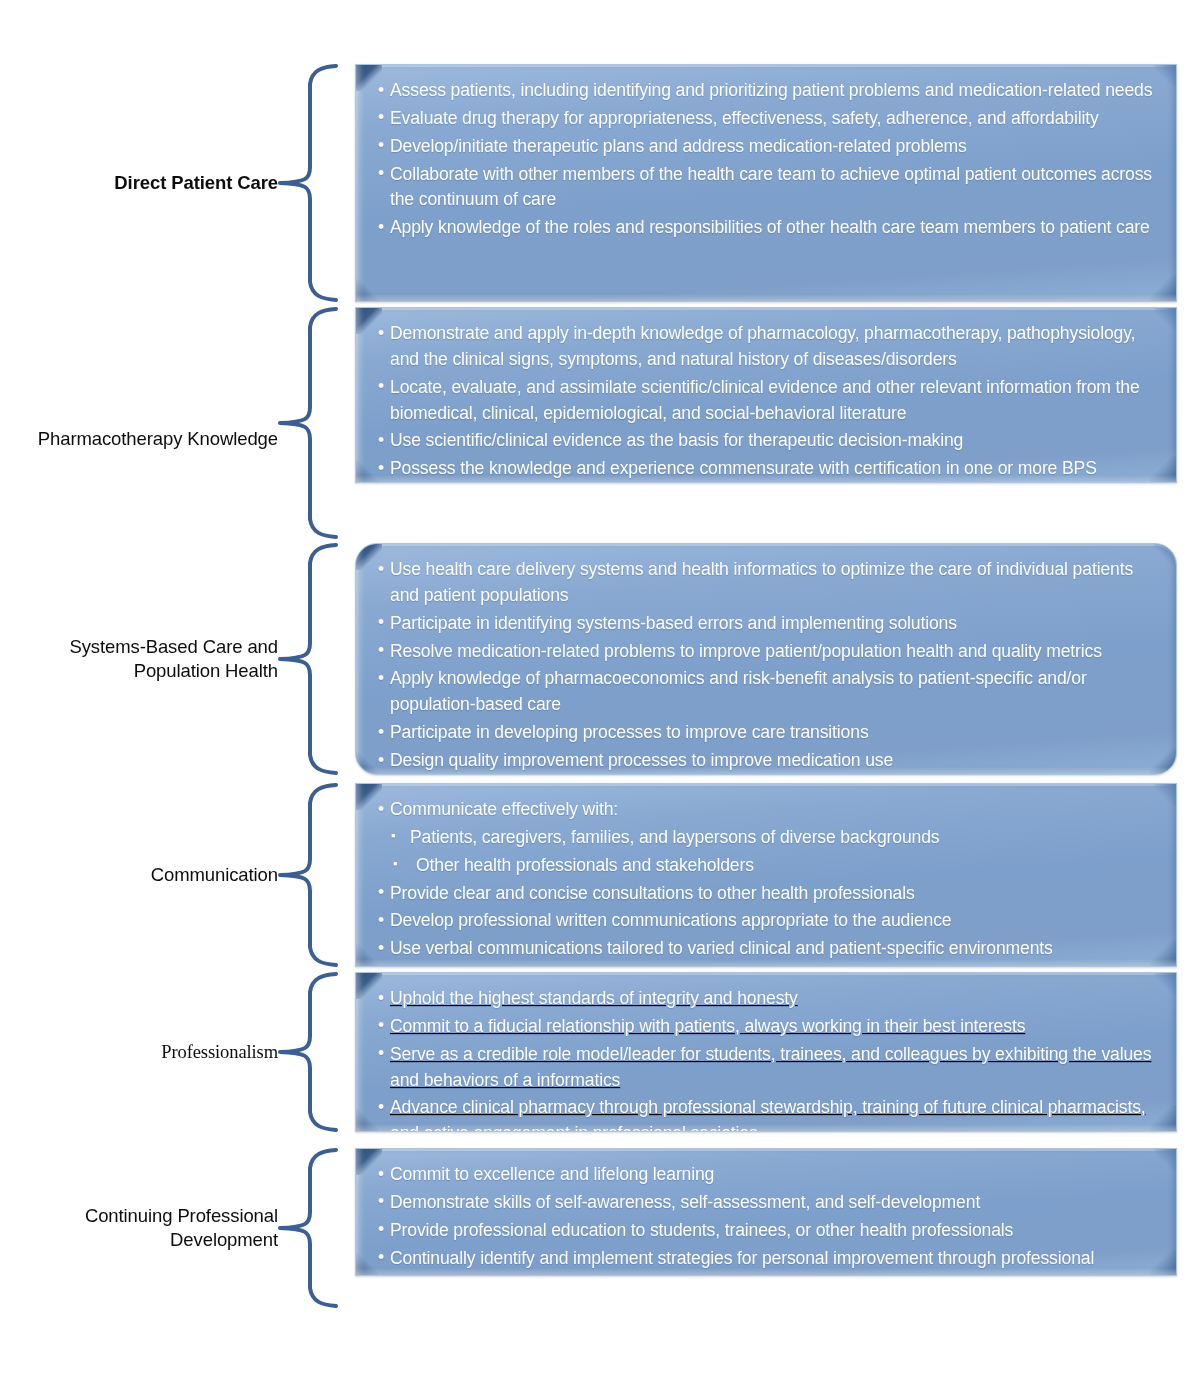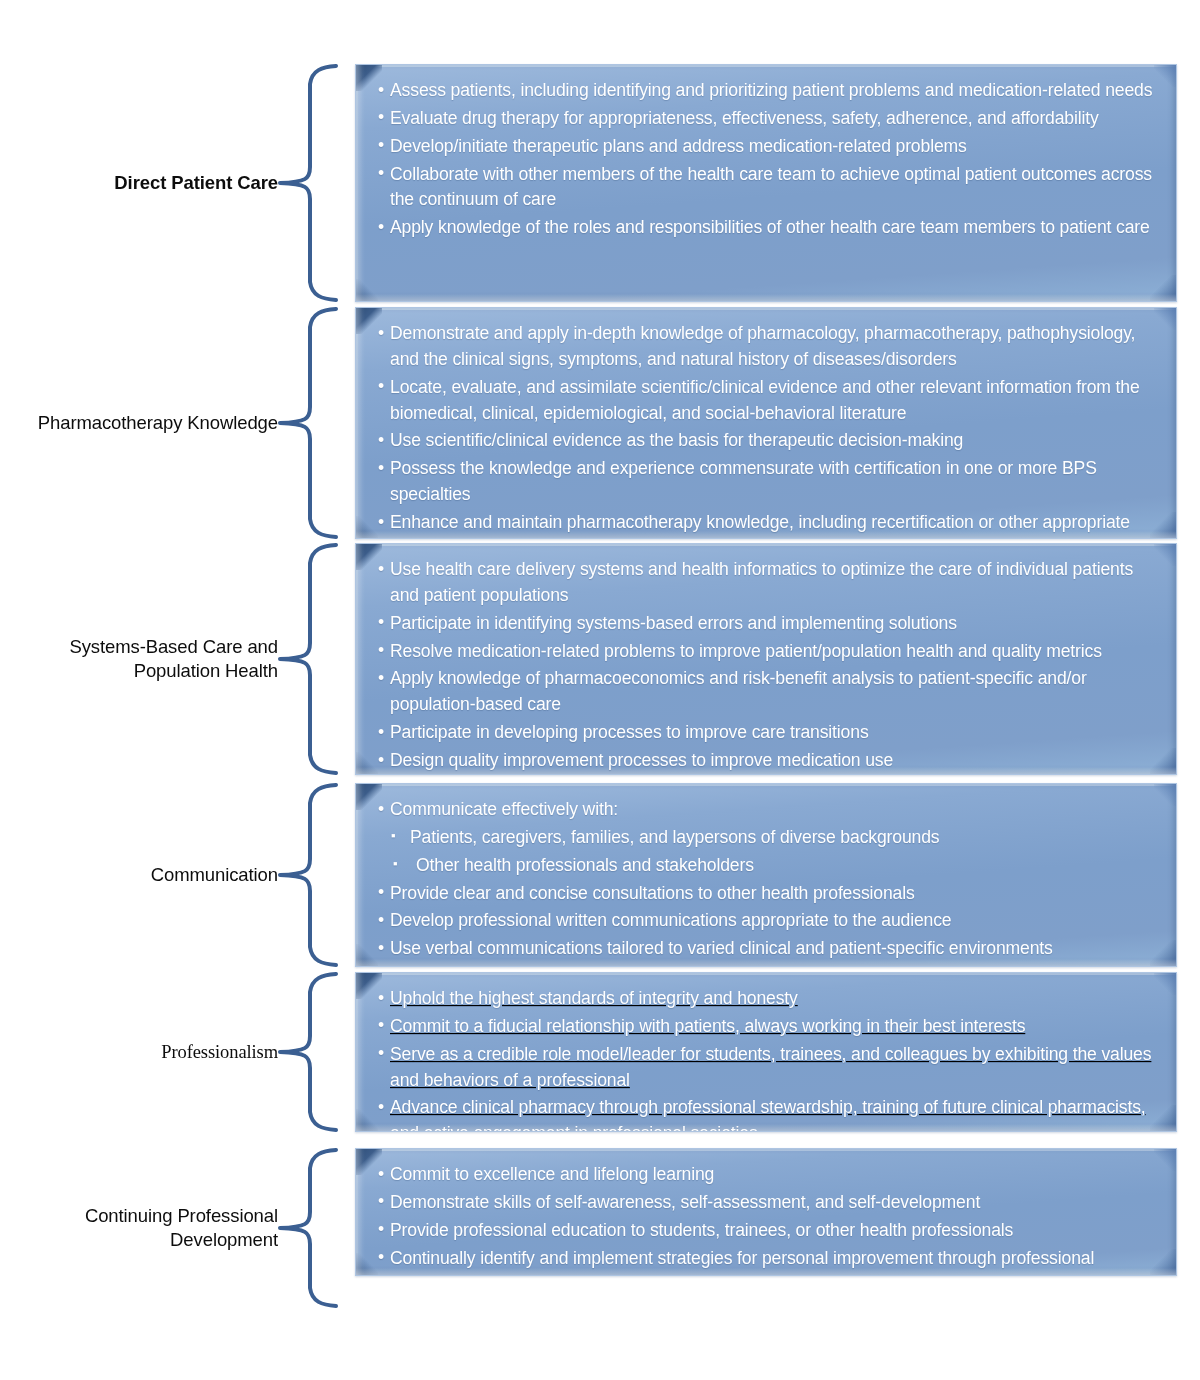--- a/index.html
+++ b/index.html
@@ -170,48 +170,48 @@
       <div class="edge-left"></div>
       <div class="edge-bottom"></div>
       <ul class="bullets">
         <li class="bullet">Assess patients, including identifying and prioritizing patient problems and medication-related needs</li>
         <li class="bullet">Evaluate drug therapy for appropriateness, effectiveness, safety, adherence, and affordability</li>
         <li class="bullet">Develop/initiate therapeutic plans and address medication-related problems</li>
         <li class="bullet">Collaborate with other members of the health care team to achieve optimal patient outcomes across the continuum of care</li>
         <li class="bullet">Apply knowledge of the roles and responsibilities of other health care team members to patient care</li>
       </ul>
     </div>
-    <div class="label-cell" style="top: 423px; text-align: right;">Pharmacotherapy Knowledge</div>
+    <div class="label-cell" style="top: 439px; text-align: right;">Pharmacotherapy Knowledge</div>
     <div class="brace-cell" style="top: 307px; height: 232px;">
       <svg width="70" height="232" viewBox="0 0 70 232" xmlns="http://www.w3.org/2000/svg" aria-hidden="true">
         <path d="M 58 2 C 44 3, 34 6, 32 20 L 32 100 C 32 112, 28 115, 2 116 C 28 117, 32 120, 32 132 L 32 212 C 34 226, 44 229, 58 230" fill="none" stroke="#3b5f92" stroke-width="4" stroke-linecap="round" stroke-linejoin="round"></path>
       </svg>
     </div>
-    <div class="box" style="top: 307px; height: 232px;">
+    <div class="box" style="top: 307px; height: 176px;">
       <div class="bevel-tl"></div>
       <div class="bevel-tr"></div>
       <div class="bevel-bl"></div>
       <div class="bevel-br"></div>
       <div class="edge-left"></div>
       <div class="edge-bottom"></div>
       <ul class="bullets">
         <li class="bullet">Demonstrate and apply in-depth knowledge of pharmacology, pharmacotherapy, pathophysiology, and the clinical signs, symptoms, and natural history of diseases/disorders</li>
         <li class="bullet">Locate, evaluate, and assimilate scientific/clinical evidence and other relevant information from the biomedical, clinical, epidemiological, and social-behavioral literature</li>
         <li class="bullet">Use scientific/clinical evidence as the basis for therapeutic decision-making</li>
         <li class="bullet">Possess the knowledge and experience commensurate with certification in one or more BPS specialties</li>
         <li class="bullet">Enhance and maintain pharmacotherapy knowledge, including recertification or other appropriate methods of self-assessment and learning</li>
       </ul>
     </div>
     <div class="label-cell" style="top: 659px;">Systems-Based Care and Population Health</div>
     <div class="brace-cell" style="top: 543px; height: 232px;">
       <svg width="70" height="232" viewBox="0 0 70 232" xmlns="http://www.w3.org/2000/svg" aria-hidden="true">
         <path d="M 58 2 C 44 3, 34 6, 32 20 L 32 100 C 32 112, 28 115, 2 116 C 28 117, 32 120, 32 132 L 32 212 C 34 226, 44 229, 58 230" fill="none" stroke="#3b5f92" stroke-width="4" stroke-linecap="round" stroke-linejoin="round"></path>
       </svg>
     </div>
-    <div class="box" style="top: 543px; height: 232px;">
+    <div class="box" style="top: 543px; height: 232px; border-radius: 22px;">
       <div class="bevel-tl"></div>
       <div class="bevel-tr"></div>
       <div class="bevel-bl"></div>
       <div class="bevel-br"></div>
       <div class="edge-left"></div>
       <div class="edge-bottom"></div>
       <ul class="bullets">
         <li class="bullet">Use health care delivery systems and health informatics to optimize the care of individual patients and patient populations</li>
         <li class="bullet">Participate in identifying systems-based errors and implementing solutions</li>
         <li class="bullet">Resolve medication-related problems to improve patient/population health and quality metrics</li>
@@ -252,21 +252,21 @@
     <div class="box" style="top: 972px; height: 160px; text-decoration: underline;">
       <div class="bevel-tl"></div>
       <div class="bevel-tr"></div>
       <div class="bevel-bl"></div>
       <div class="bevel-br"></div>
       <div class="edge-left"></div>
       <div class="edge-bottom"></div>
       <ul class="bullets">
         <li class="bullet">Uphold the highest standards of integrity and honesty</li>
         <li class="bullet">Commit to a fiducial relationship with patients, always working in their best interests</li>
-        <li class="bullet">Serve as a credible role model/leader for students, trainees, and colleagues by exhibiting the values and behaviors of a professional</li>
+        <li class="bullet">Serve as a credible role model/leader for students, trainees, and colleagues by exhibiting the values and behaviors of a informatics</li>
         <li class="bullet">Advance clinical pharmacy through professional stewardship, training of future clinical pharmacists, and active engagement in professional societies</li>
       </ul>
     </div>
     <div class="label-cell" style="top: 1228px;">Continuing Professional Development</div>
     <div class="brace-cell" style="top: 1148px; height: 160px;">
       <svg width="70" height="160" viewBox="0 0 70 160" xmlns="http://www.w3.org/2000/svg" aria-hidden="true">
         <path d="M 58 2 C 44 3, 34 6, 32 20 L 32 64 C 32 76, 28 79, 2 80 C 28 81, 32 84, 32 96 L 32 140 C 34 154, 44 157, 58 158" fill="none" stroke="#3b5f92" stroke-width="4" stroke-linecap="round" stroke-linejoin="round"></path>
       </svg>
     </div>
     <div class="box" style="top: 1148px; height: 128px;">

